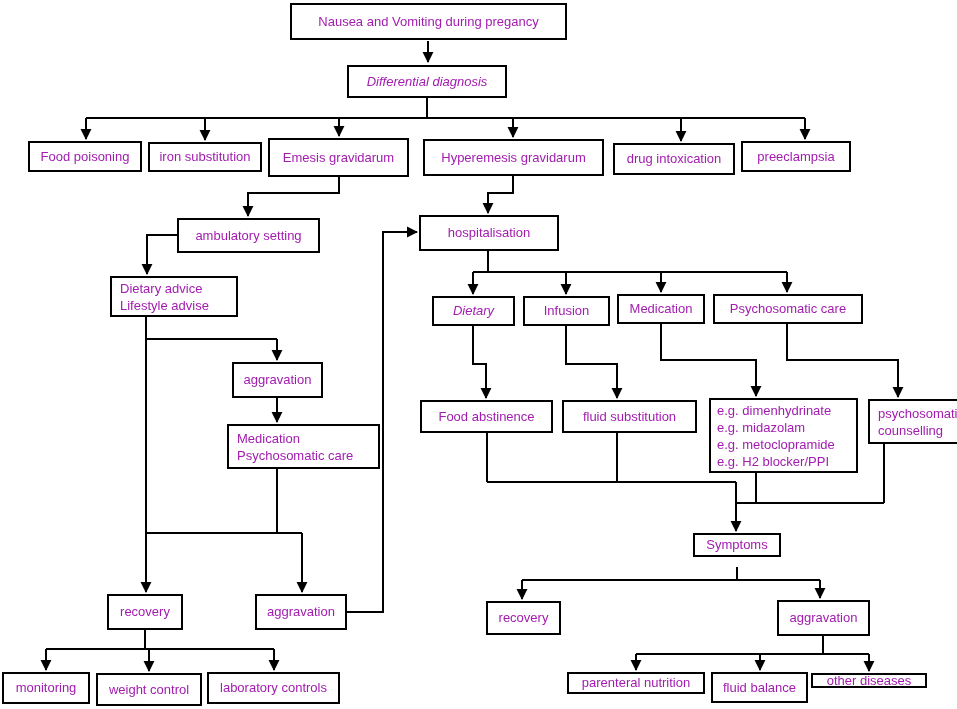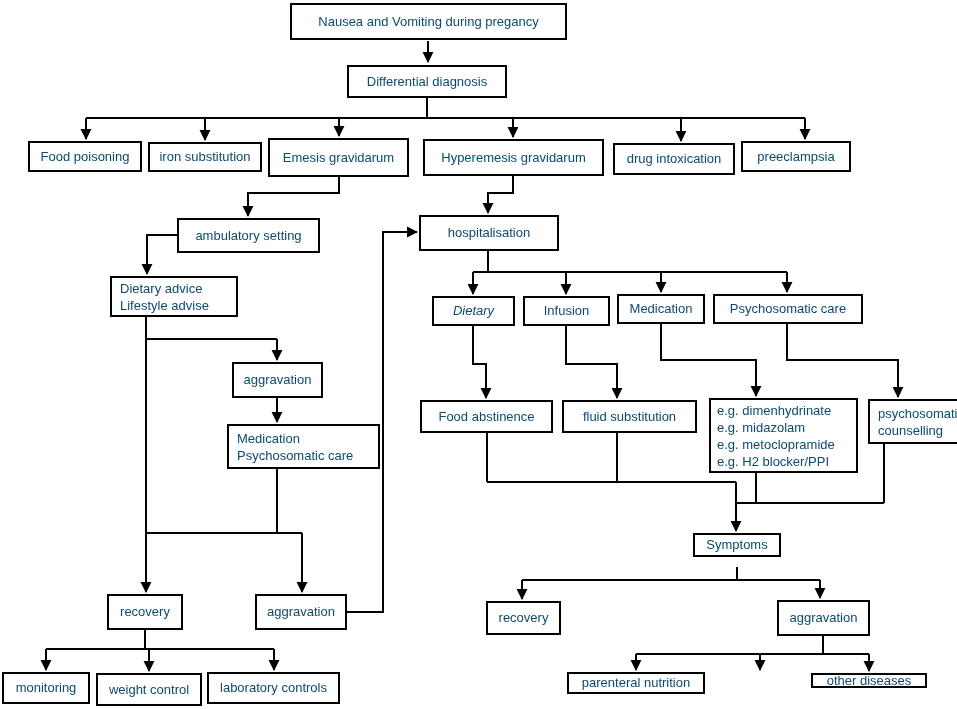--- a/index.html
+++ b/index.html
@@ -2,21 +2,21 @@
 <html><head>
 <meta charset="utf-8">
 <style>
   html, body { margin: 0; padding: 0; background: #ffffff; }
   #canvas {
     position: relative;
     width: 957px;
     height: 709px;
     background: #ffffff;
     font-family: "Liberation Sans", sans-serif;
-    color: #0c4a6e;
+    color: #a21caf;
     overflow: hidden;
   }
   #wires {
     position: absolute;
     left: 0; top: 0;
     width: 957px; height: 709px;
   }
   .node {
     position: absolute;
     box-sizing: border-box;
@@ -93,21 +93,21 @@
       <polyline marker-end="url(#arr)" points="522,580 522,599"></polyline>
       <polyline marker-end="url(#arr)" points="820,580 820,598"></polyline>
       <polyline marker-end="url(#arr)" points="636,654 636,670"></polyline>
       <polyline marker-end="url(#arr)" points="760,654 760,670"></polyline>
       <polyline marker-end="url(#arr)" points="869,654 869,671"></polyline>
     </g>
   </svg>
 
   <div class="node" style="left:290px; top:3px; width:277px; height:37px;">Nausea and Vomiting during pregancy</div>
 
-  <div class="node" style="left:347px; top:65px; width:160px; height:33px;">Differential diagnosis</div>
+  <div class="node" style="left:347px; top:65px; width:160px; height:33px;font-style:italic;">Differential diagnosis</div>
 
   <div class="node" style="left:28px; top:141px; width:114px; height:31px;">Food poisoning</div>
 
   <div class="node" style="left:148px; top:142px; width:114px; height:30px;">iron substitution</div>
 
   <div class="node" style="left:268px; top:138px; width:141px; height:39px;">Emesis gravidarum</div>
 
   <div class="node" style="left:423px; top:139px; width:181px; height:37px;">Hyperemesis gravidarum</div>
 
   <div class="node" style="left:613px; top:143px; width:122px; height:32px;">drug intoxication</div>
@@ -165,16 +165,17 @@
   <div class="node" style="left:777px; top:600px; width:93px; height:36px;">aggravation</div>
 
   <div class="node" style="left:2px; top:672px; width:88px; height:32px;">monitoring</div>
 
   <div class="node" style="left:96px; top:673px; width:106px; height:33px;">weight control</div>
 
   <div class="node" style="left:207px; top:672px; width:133px; height:32px;">laboratory controls</div>
 
   <div class="node" style="left:567px; top:672px; width:138px; height:22px;">parenteral nutrition</div>
 
+  <div class="node" style="left:711px; top:672px; width:97px; height:31px;">fluid balance</div>
 
   <div class="node" style="left:811px; top:673px; width:116px; height:15px;">other diseases</div>
 
 </div>
 
 </body></html>

